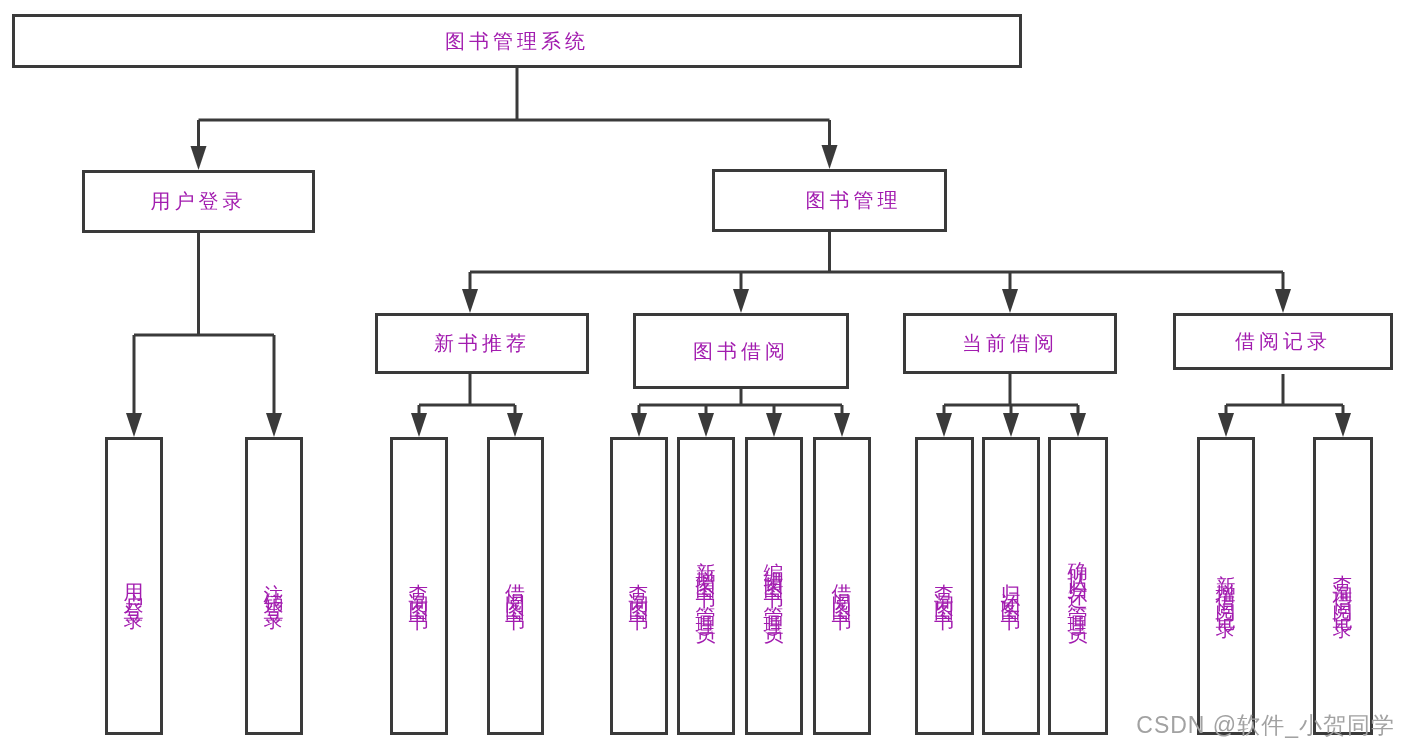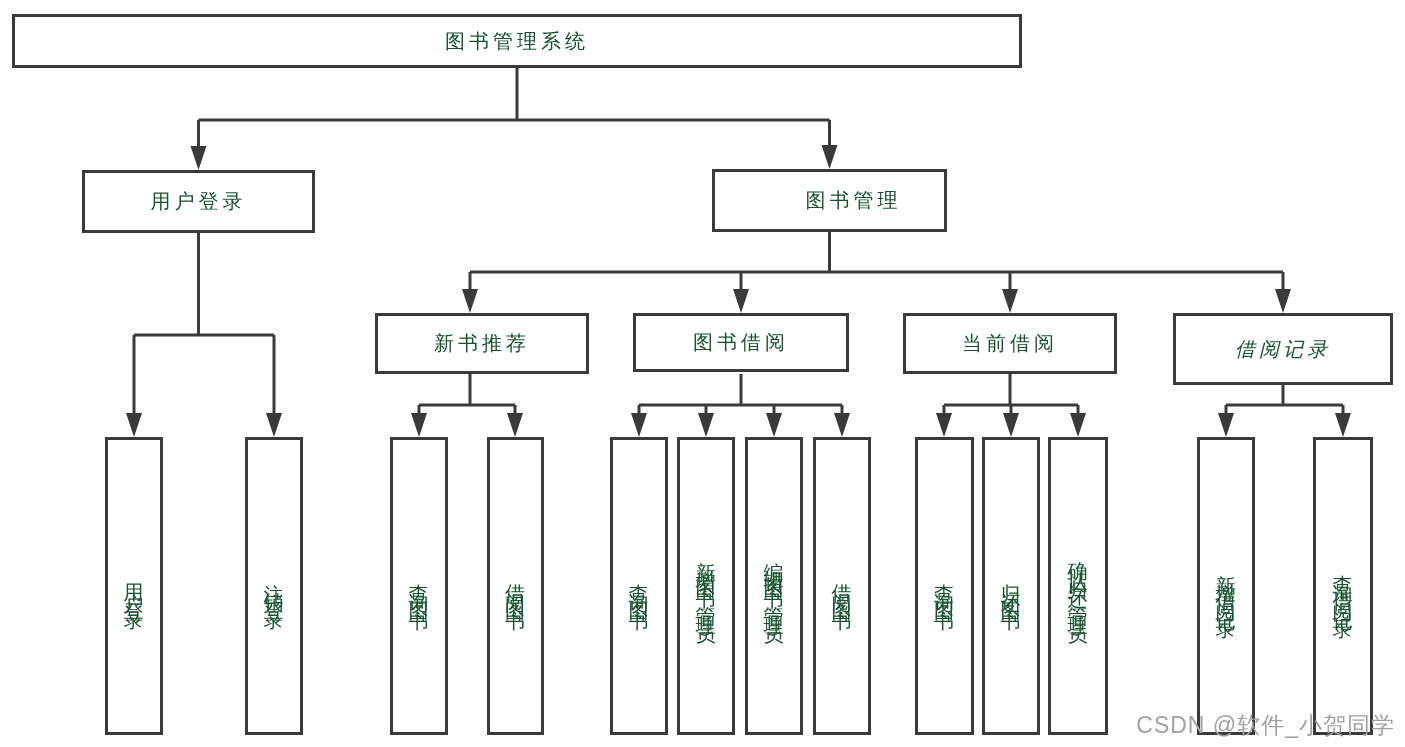--- a/index.html
+++ b/index.html
@@ -24,21 +24,21 @@
     pointer-events: none;
   }
   .node {
     position: absolute;
     box-sizing: border-box;
     border: 3px solid #3a3a3a;
     background: #ffffff;
     display: flex;
     align-items: center;
     justify-content: center;
-    color: #14532d;
+    color: #a21caf;
     font-size: 20px;
     text-align: center;
   }
   .node.h {
     letter-spacing: 4px;
     white-space: nowrap;
   }
   .node.v {
     writing-mode: vertical-rl;
     text-orientation: mixed;
@@ -123,23 +123,23 @@
       <polygon points="1335,413 1351,413 1343,437" stroke="none"></polygon>
     </g>
   </svg>
 
   <div class="node h" style="left:12px; top:14px; width:1010px; height:54px;">图书管理系统</div>
 
   <div class="node h" style="left:82px; top:170px; width:233px; height:63px;">用户登录</div>
   <div class="node h" style="left:712px; top:169px; width:235px; height:63px;padding-left:48px;">图书管理</div>
 
   <div class="node h" style="left:363px; top:313px; width:214px; height:61px;margin-left:12px;">新书推荐</div>
-  <div class="node h" style="left:633px; top:313px; width:216px; height:59px;">图书借阅</div>
+  <div class="node h" style="left:633px; top:313px; width:216px; height:76px;">图书借阅</div>
   <div class="node h" style="left:903px; top:313px; width:214px; height:61px;">当前借阅</div>
-  <div class="node h" style="left:1173px; top:313px; width:220px; height:72px;font-style:italic;">借阅记录</div>
+  <div class="node h" style="left:1173px; top:313px; width:220px; height:57px;">借阅记录</div>
 
   <div class="node v" style="left:105px; top:437px; width:58px; height:298px;">用户登录</div>
   <div class="node v" style="left:245px; top:437px; width:58px; height:298px;">注销登录</div>
 
   <div class="node v" style="left:390px; top:437px; width:58px; height:298px;">查询图书</div>
   <div class="node v" style="left:487px; top:437px; width:57px; height:298px;">借阅图书</div>
 
   <div class="node v" style="left:610px; top:437px; width:58px; height:298px;">查询图书</div>
   <div class="node v" style="left:677px; top:437px; width:58px; height:298px;">新增图书（管理员）</div>
   <div class="node v" style="left:745px; top:437px; width:58px; height:298px;">编辑图书（管理员）</div>

